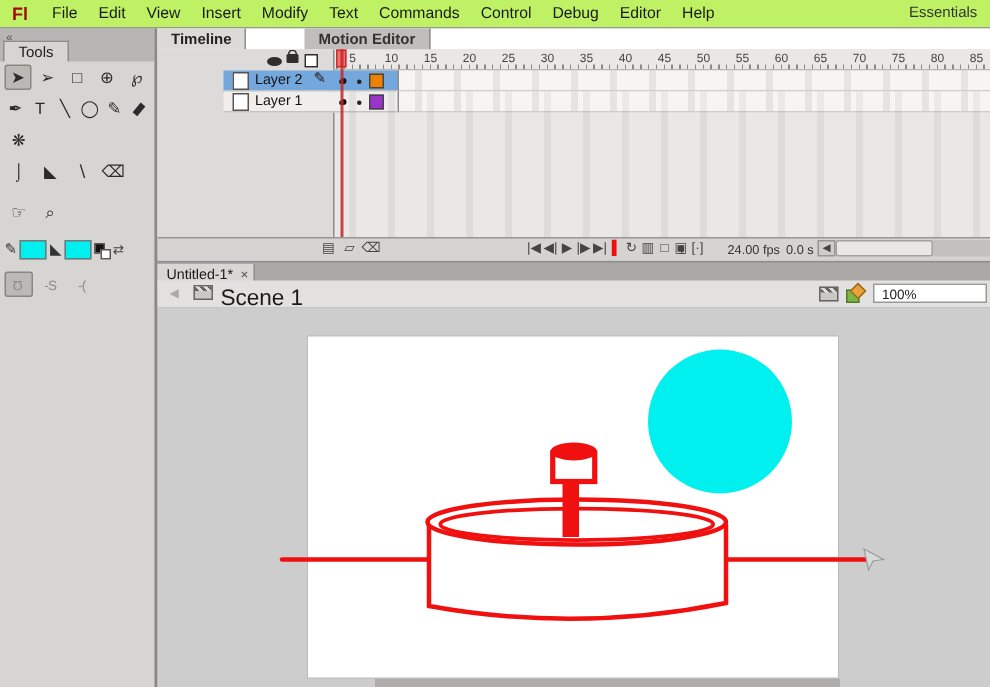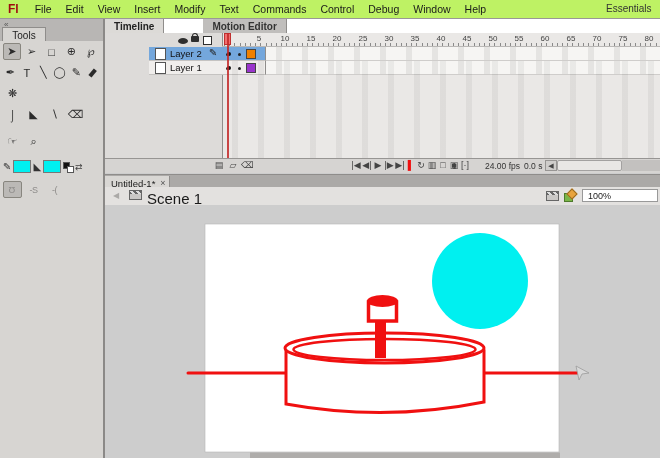--- a/index.html
+++ b/index.html
@@ -124,21 +124,21 @@
 
   <span class="menu-item">File</span>
       <span class="menu-item">Edit</span>
       <span class="menu-item">View</span>
       <span class="menu-item">Insert</span>
       <span class="menu-item">Modify</span>
       <span class="menu-item">Text</span>
       <span class="menu-item">Commands</span>
       <span class="menu-item">Control</span>
       <span class="menu-item">Debug</span>
-      <span class="menu-item">Window</span>
+      <span class="menu-item">Editor</span>
       <span class="menu-item">Help</span>
     </div>
   <span id="workspace">Essentials</span>
 </div>
 
 <div class="abs" id="tools-dock">
   <span id="tools-collapse">«</span>
   <div id="tools-tab">Tools</div>
   <div id="tools-body">
     <div class="tool-row">
@@ -243,21 +243,21 @@
 </div>
 
 <div class="abs" id="tl-panel">
   <div id="tl-namecol">
     <span class="eye-icon"></span>
     <span class="lock-icon"></span>
     <span class="outline-icon"></span>
   </div>
 
   <div id="tl-ruler">
-    <div style="white-space:nowrap;padding-left:24px;">
+    <div style="white-space:nowrap;">
       
     <span class="ruler-num">5</span><span class="ruler-num">10</span><span class="ruler-num">15</span><span class="ruler-num">20</span><span class="ruler-num">25</span><span class="ruler-num">30</span><span class="ruler-num">35</span><span class="ruler-num">40</span><span class="ruler-num">45</span><span class="ruler-num">50</span><span class="ruler-num">55</span><span class="ruler-num">60</span><span class="ruler-num">65</span><span class="ruler-num">70</span><span class="ruler-num">75</span><span class="ruler-num">80</span><span class="ruler-num">85</span></div>
     <div id="playhead-box"></div>
   </div>
 
   <div class="layer-row" style="top:14px;">
     <div class="layer-name-part selected">
       <span class="layer-page-icon"></span>
       <span class="layer-label">Layer 2</span>
       <span class="edit-pencil">✎</span>

